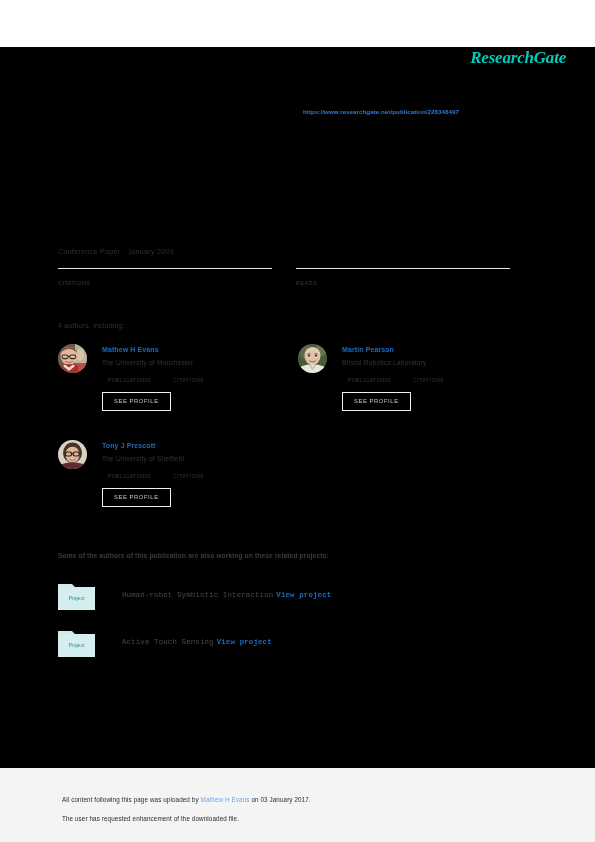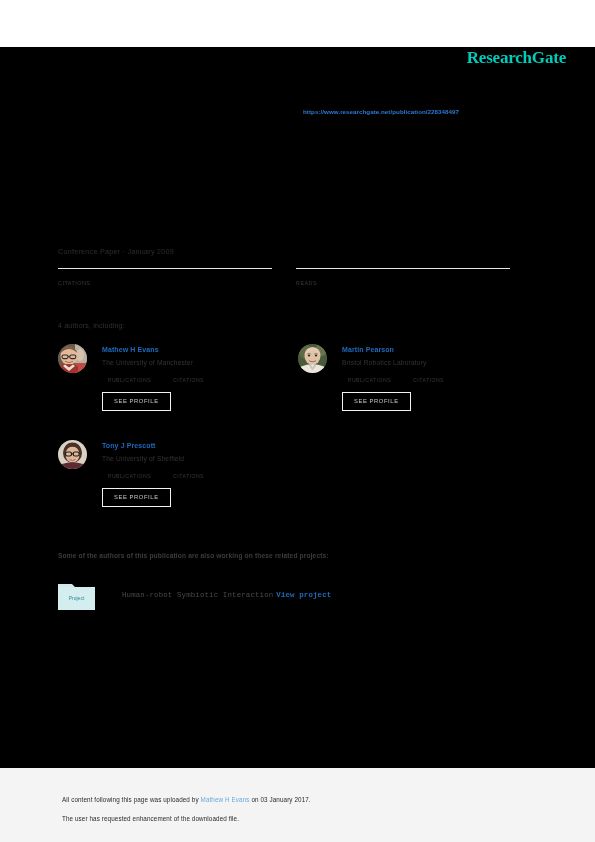--- a/index.html
+++ b/index.html
@@ -41,20 +41,21 @@
   .rg-logo {
     position: absolute;
     top: 48px;
     right: 29px;
     font-family: "Liberation Serif", serif;
     font-size: 17px;
     font-weight: bold;
     color: #00ccbb;
     letter-spacing: -0.2px;
     white-space: nowrap;
+    font-style: italic;
   }
 
   
   .pub-url {
     position: absolute;
     top: 108px;
     left: 303px;
     font-size: 6.2px;
     font-weight: bold;
     color: #2b7bd4;
@@ -420,20 +421,32 @@
           <path d="M0 3 h14 l3 3 h20 v23 h-37 z" fill="#cfe9ec"></path>
           <path d="M0 6 h37 v23 h-37 z" fill="#d4eef0"></path>
           <text x="18.5" y="18.5" font-family="Liberation Sans, sans-serif" font-size="5" fill="#2d8a94" text-anchor="middle">Project</text>
         </svg>
       </div>
       <div class="project-text">
         <span>Human-robot Symbiotic Interaction</span><span class="project-link">View project</span>
       </div>
     </div>
 
+    <div class="project-row">
+      <div class="folder-icon">
+        <svg width="37" height="29" viewBox="0 0 37 29">
+          <path d="M0 3 h14 l3 3 h20 v23 h-37 z" fill="#cfe9ec"></path>
+          <path d="M0 6 h37 v23 h-37 z" fill="#d4eef0"></path>
+          <text x="18.5" y="18.5" font-family="Liberation Sans, sans-serif" font-size="5" fill="#2d8a94" text-anchor="middle">Project</text>
+        </svg>
+      </div>
+      <div class="project-text">
+        <span>Active Touch Sensing</span><span class="project-link">View project</span>
+      </div>
+    </div>
 
   </div>
 
   <div class="footer">
     <div class="footer-line l1">
       <span>All content following this page was uploaded by </span><span class="footer-user">Mathew H Evans</span><span> on 03 January 2017.</span>
     </div>
     <div class="footer-line l2">The user has requested enhancement of the downloaded file.</div>
   </div>
 

